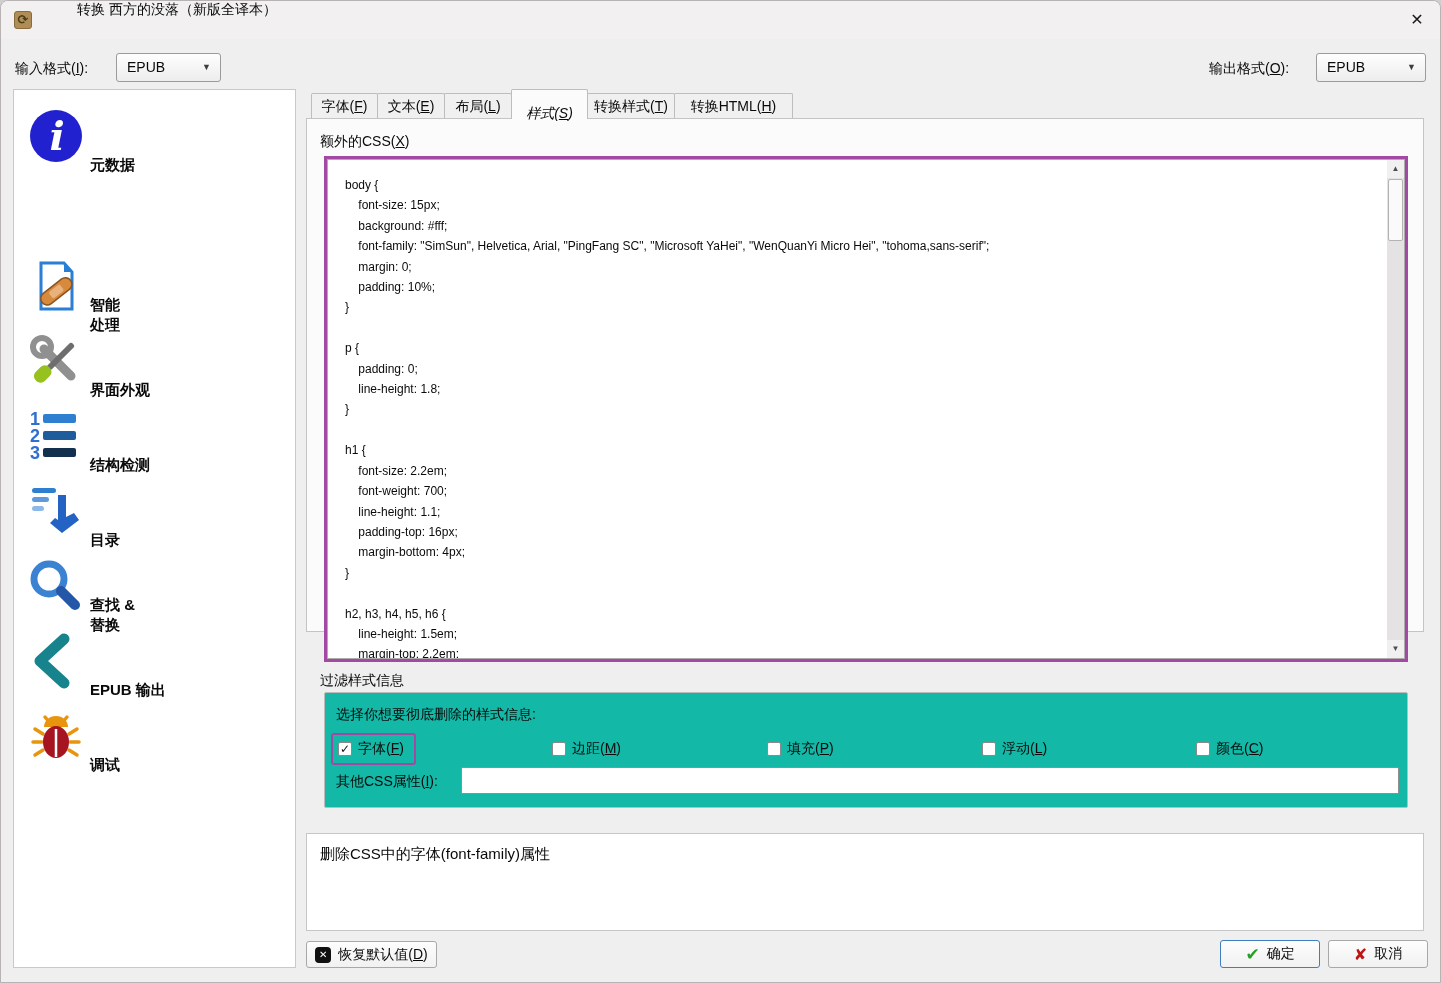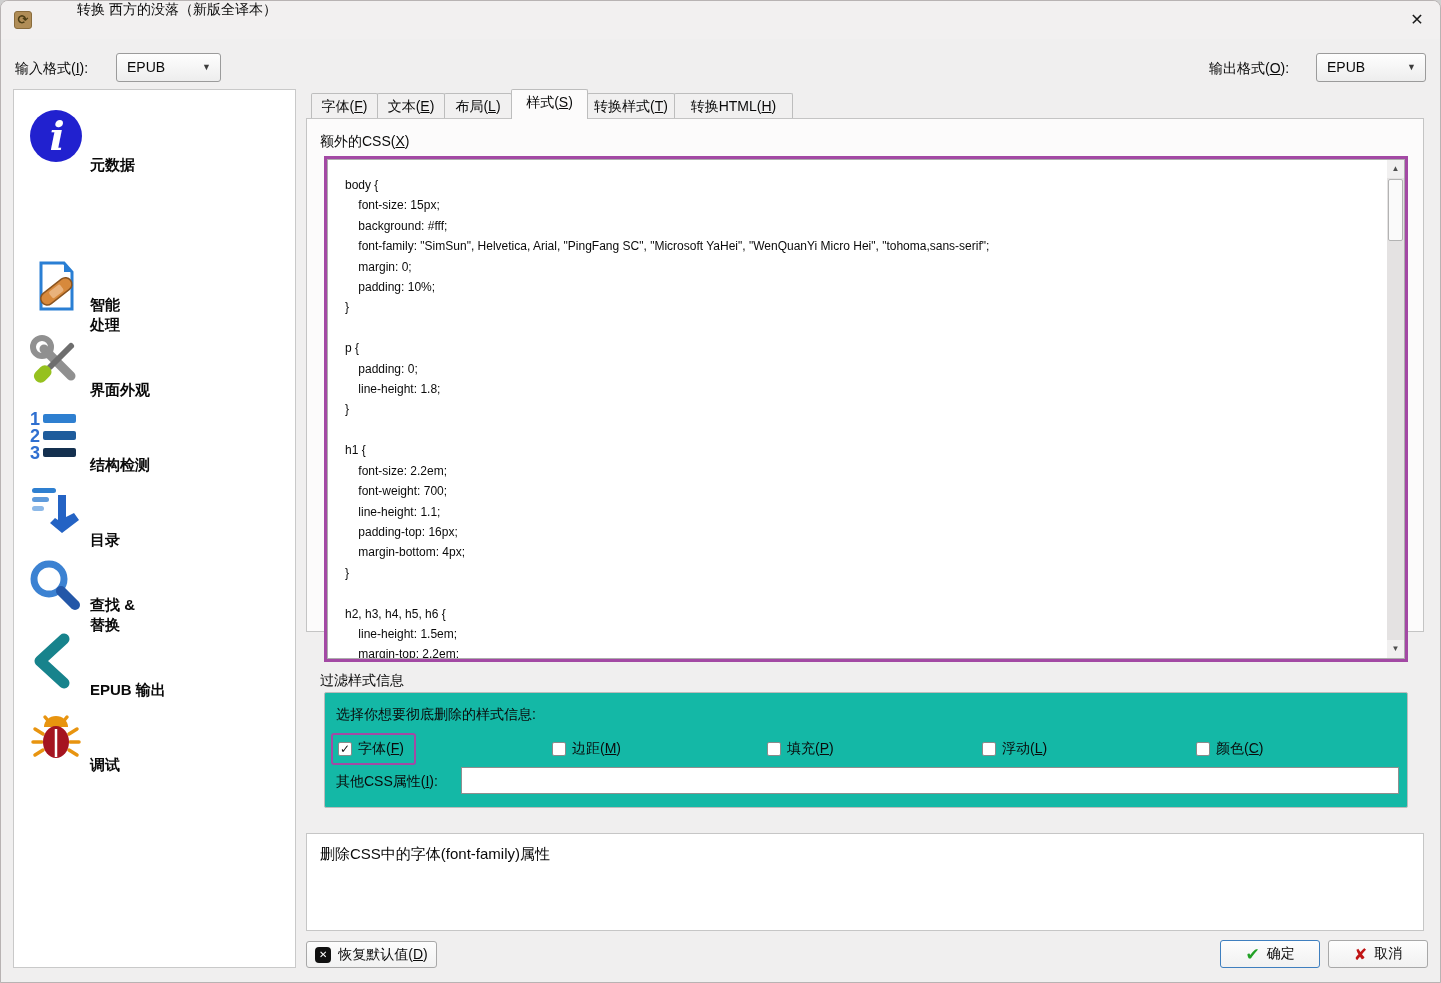--- a/index.html
+++ b/index.html
@@ -51,21 +51,21 @@
   .side-item.selected .lbl { left:68px; color:#ffffff; }
 
   
   .tabbar { position:absolute; left:305px; top:88px; height:30px; }
   .tab {
     position:absolute; top:4px; height:27px; background:#f1f0f0;
     border:1px solid #bdbdbd; border-bottom:none; border-radius:2px 2px 0 0;
     text-align:center; font-size:14px; padding-top:4px; z-index:2;
   }
   .tab.active {
-    top:0; height:30px; background:#fcfbfb; z-index:4; padding-top:4px;
+    top:0; height:30px; background:#fcfbfb; font-style:italic; z-index:4; padding-top:15px;
   }
 
   
   .pane {
     position:absolute; left:305px; top:117px; width:1118px; height:514px;
     background:#fcfbfb; border:1px solid #c4c4c4; z-index:3;
   }
   .css-label { position:absolute; left:13px; top:14px; }
 
   .css-box {

